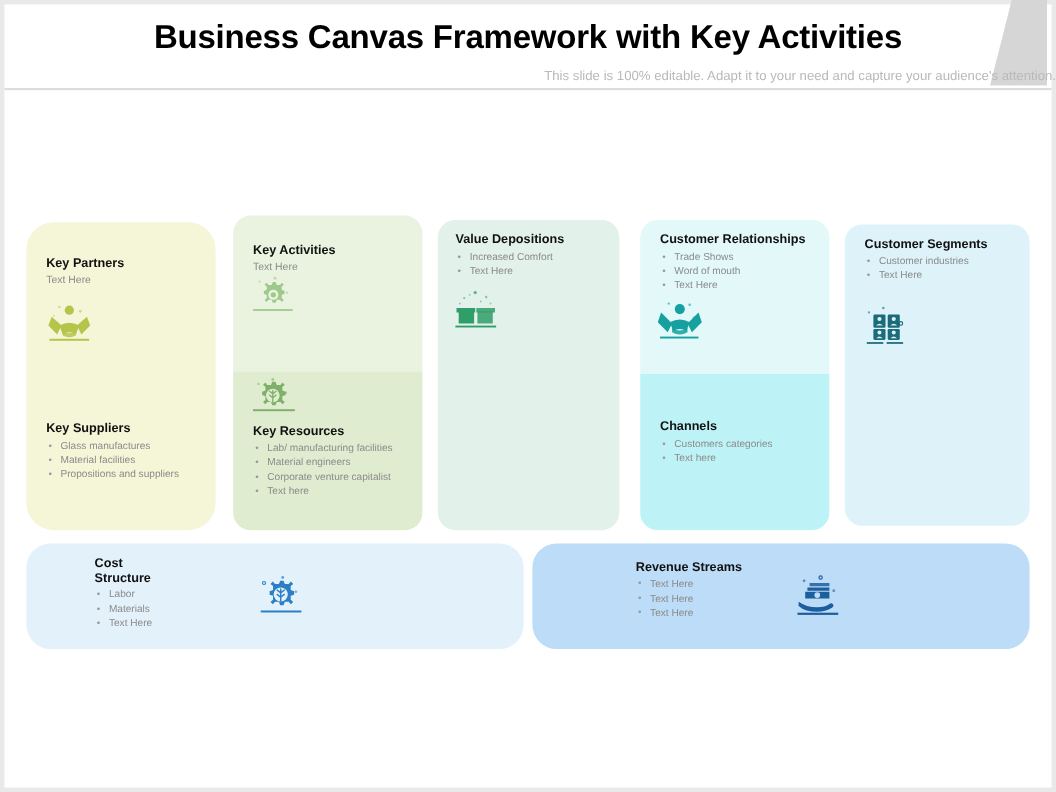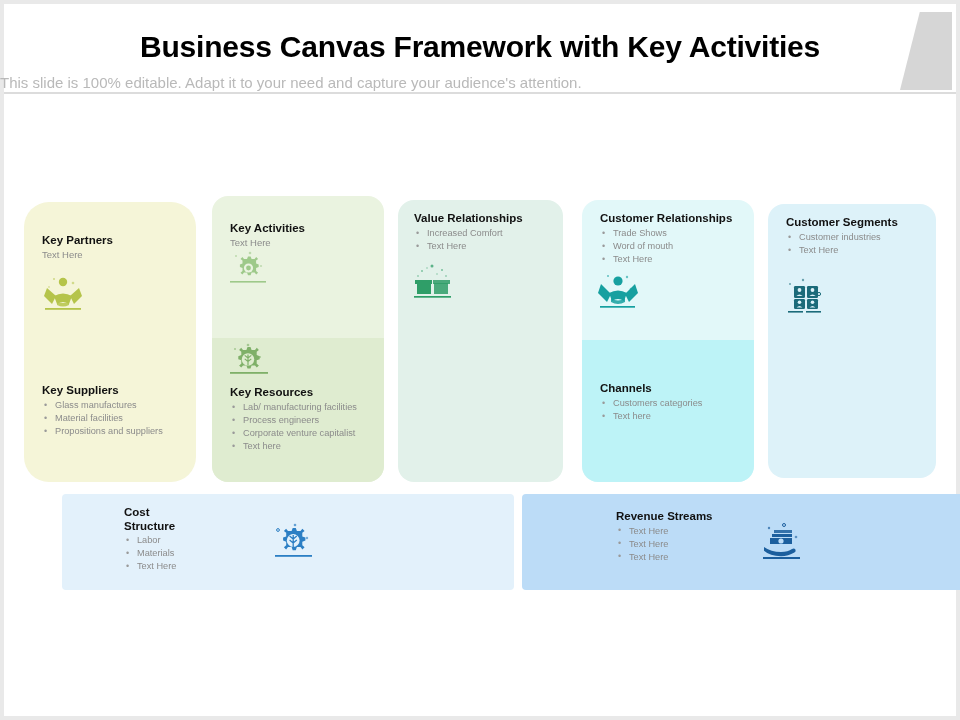--- a/index.html
+++ b/index.html
@@ -28,21 +28,21 @@
     background: #e9e9e9;
   }
   .frame-left  { left: 0;  top: 0; width: 4px;  height: 720px; }
   .frame-right { right: 0; top: 0; width: 4px;  height: 720px; }
   .frame-top   { left: 0;  top: 0; width: 960px; height: 4px; }
   .frame-bottom{ left: 0;  bottom: 0; width: 960px; height: 4px; }
 
   
   #header {
     position: absolute;
-    left: 0; top: 12px;
+    left: 0; top: 0;
     width: 960px; height: 77px;
   }
   .corner-accent {
     position: absolute;
     top: 0; right: 8px;
     width: 52px; height: 78px;
     background: #d6d6d6;
     clip-path: polygon(38% 0%, 100% 0%, 100% 100%, 0% 100%);
   }
   .title {
@@ -52,22 +52,22 @@
     text-align: center;
     font-size: 30px;
     font-weight: bold;
     color: #000000;
     letter-spacing: -0.2px;
   }
   .subtitle {
     position: absolute;
     left: 0; top: 62px;
     width: 960px;
-    text-align: left;
-    font-size: 15px;
+    text-align: right;
+    font-size: 12px;
     color: #b9b9b9;
   }
   .header-rule {
     position: absolute;
     left: 4px; top: 80px;
     width: 952px; height: 2px;
     background: #dcdcdc;
   }
 
   
@@ -128,23 +128,22 @@
   .icon-wrap {
     position: absolute;
     width: 46px;
     height: 40px;
   }
   .icon-wrap svg { display: block; }
 
   
   .row-card {
     position: absolute;
-    border-radius: 4px;
+    border-radius: 22px;
     overflow: hidden;
-    margin-left: 38px;
   }
   .row-text {
     position: absolute;
   }
   .row-title {
     font-size: 11.5px;
     font-weight: bold;
     color: #111111;
     line-height: 13.5px;
   }
@@ -237,32 +236,32 @@
             <path d="M22 12.5 v11 M22 16 l-3.3 -2.6 M22 16 l3.3 -2.6 M22 19.5 l-3.3 -2.6 M22 19.5 l3.3 -2.6" stroke="#7fb069" stroke-width="1.2" fill="none"></path>
           </g>
           <rect x="4" y="30" width="38" height="1.8" fill="#7fb069"></rect>
         </svg>
       </div>
 
       <div class="blk" style="top:190px;">
         <div class="blk-title">Key Resources</div>
         <ul class="bullets">
           <li>Lab/ manufacturing facilities</li>
-          <li>Process engineers</li>
+          <li>Material engineers</li>
           <li>Corporate venture capitalist</li>
           <li>Text here</li>
         </ul>
       </div>
     </div>
   </div>
 
   <div class="card" style="left:398px; top:200px; width:165px; height:282px; background:#e2f1ea;">
     <div class="card-inner">
       <div class="blk" style="top:12px; left:16px;">
-        <div class="blk-title">Value Relationships</div>
+        <div class="blk-title">Value Depositions</div>
         <ul class="bullets">
           <li>Increased Comfort</li>
           <li>Text Here</li>
         </ul>
       </div>
 
       <div class="icon-wrap" style="left:12px; top:62px;">
         <svg width="46" height="40" viewBox="0 0 46 40">
           <g fill="#2f9e68">
             <circle cx="22" cy="4" r="1.5" opacity="0.75"></circle>

